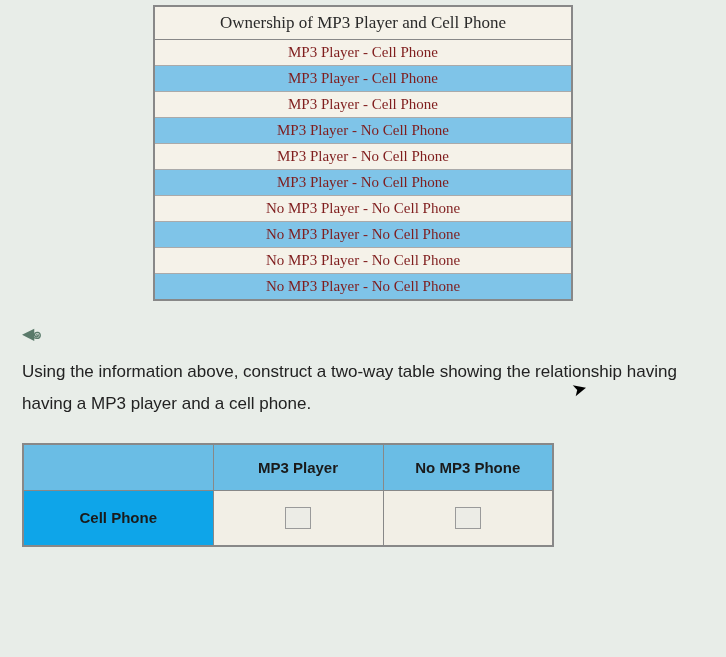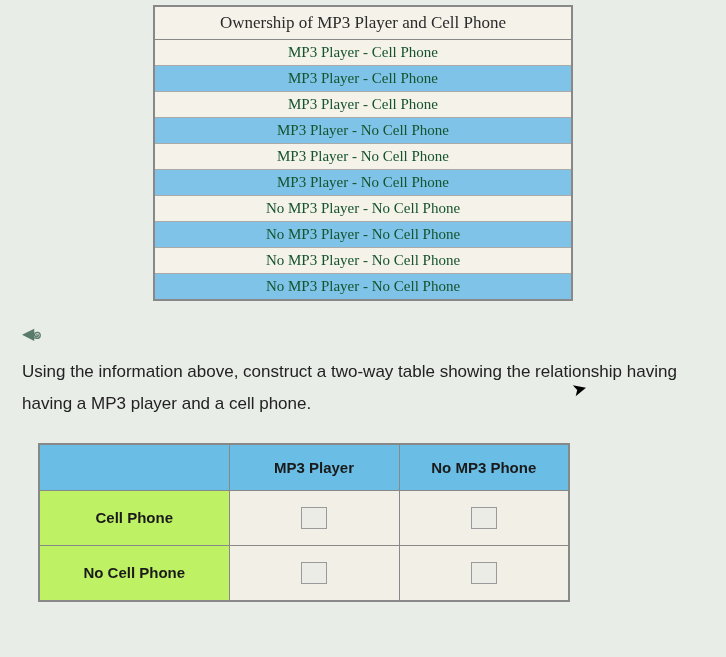--- a/index.html
+++ b/index.html
@@ -31,62 +31,62 @@
     color: #2a2a2a;
   }
   .ownership-table td {
     text-align: center;
     font-size: 15px;
     padding: 4px 6px;
     border-left: 1px solid #888;
     border-right: 1px solid #888;
     border-top: 1px solid #aaa;
     border-bottom: 1px solid #aaa;
-    color: #14532d;
+    color: #7f1d1d;
   }
   .row-odd { background: #f5f2e9; }
   .row-even { background: #7fc4e8; }
   .audio-icon {
     display: inline-block;
     margin: 2px 0 6px 2px;
     font-size: 16px;
     color: #5a7a6a;
     letter-spacing: -2px;
   }
   .instruction {
     font-family: Verdana, Geneva, sans-serif;
     font-size: 17px;
     line-height: 1.9;
     color: #222;
     margin: 4px 2px 22px 2px;
   }
   .twoway {
     border-collapse: collapse;
-    margin-left: 18px;
+    margin-left: 2px;
     border: 2px solid #888;
   }
   .twoway th, .twoway td {
     border: 1px solid #888;
     text-align: center;
     font-family: Verdana, Geneva, sans-serif;
     font-size: 15px;
   }
   .twoway .hdr {
     background: #6abde5;
     font-weight: bold;
     padding: 14px 22px;
     color: #1a1a1a;
     width: 170px;
   }
   .twoway .corner {
     background: #6abde5;
     width: 190px;
   }
   .twoway .rowhdr {
-    background: #bef264;
+    background: #0ea5e9;
     font-weight: bold;
     padding: 18px 24px;
     color: #1a1a1a;
     text-align: center;
   }
   .twoway .cell {
     background: #f2efe6;
     padding: 16px 20px;
   }
   .input-box {
@@ -164,27 +164,18 @@
     </tr>
     <tr>
       <th class="rowhdr">Cell Phone</th>
       <td class="cell">
         <span class="input-box"></span>
       </td>
       <td class="cell">
         <span class="input-box"></span>
       </td>
     </tr>
-    <tr>
-      <th class="rowhdr">No Cell Phone</th>
-      <td class="cell">
-        <span class="input-box"></span>
-      </td>
-      <td class="cell">
-        <span class="input-box"></span>
-      </td>
-    </tr>
   </tbody>
     </table>
 
   <span class="cursor">➤</span>
 
 </div>
 
 </body></html>

